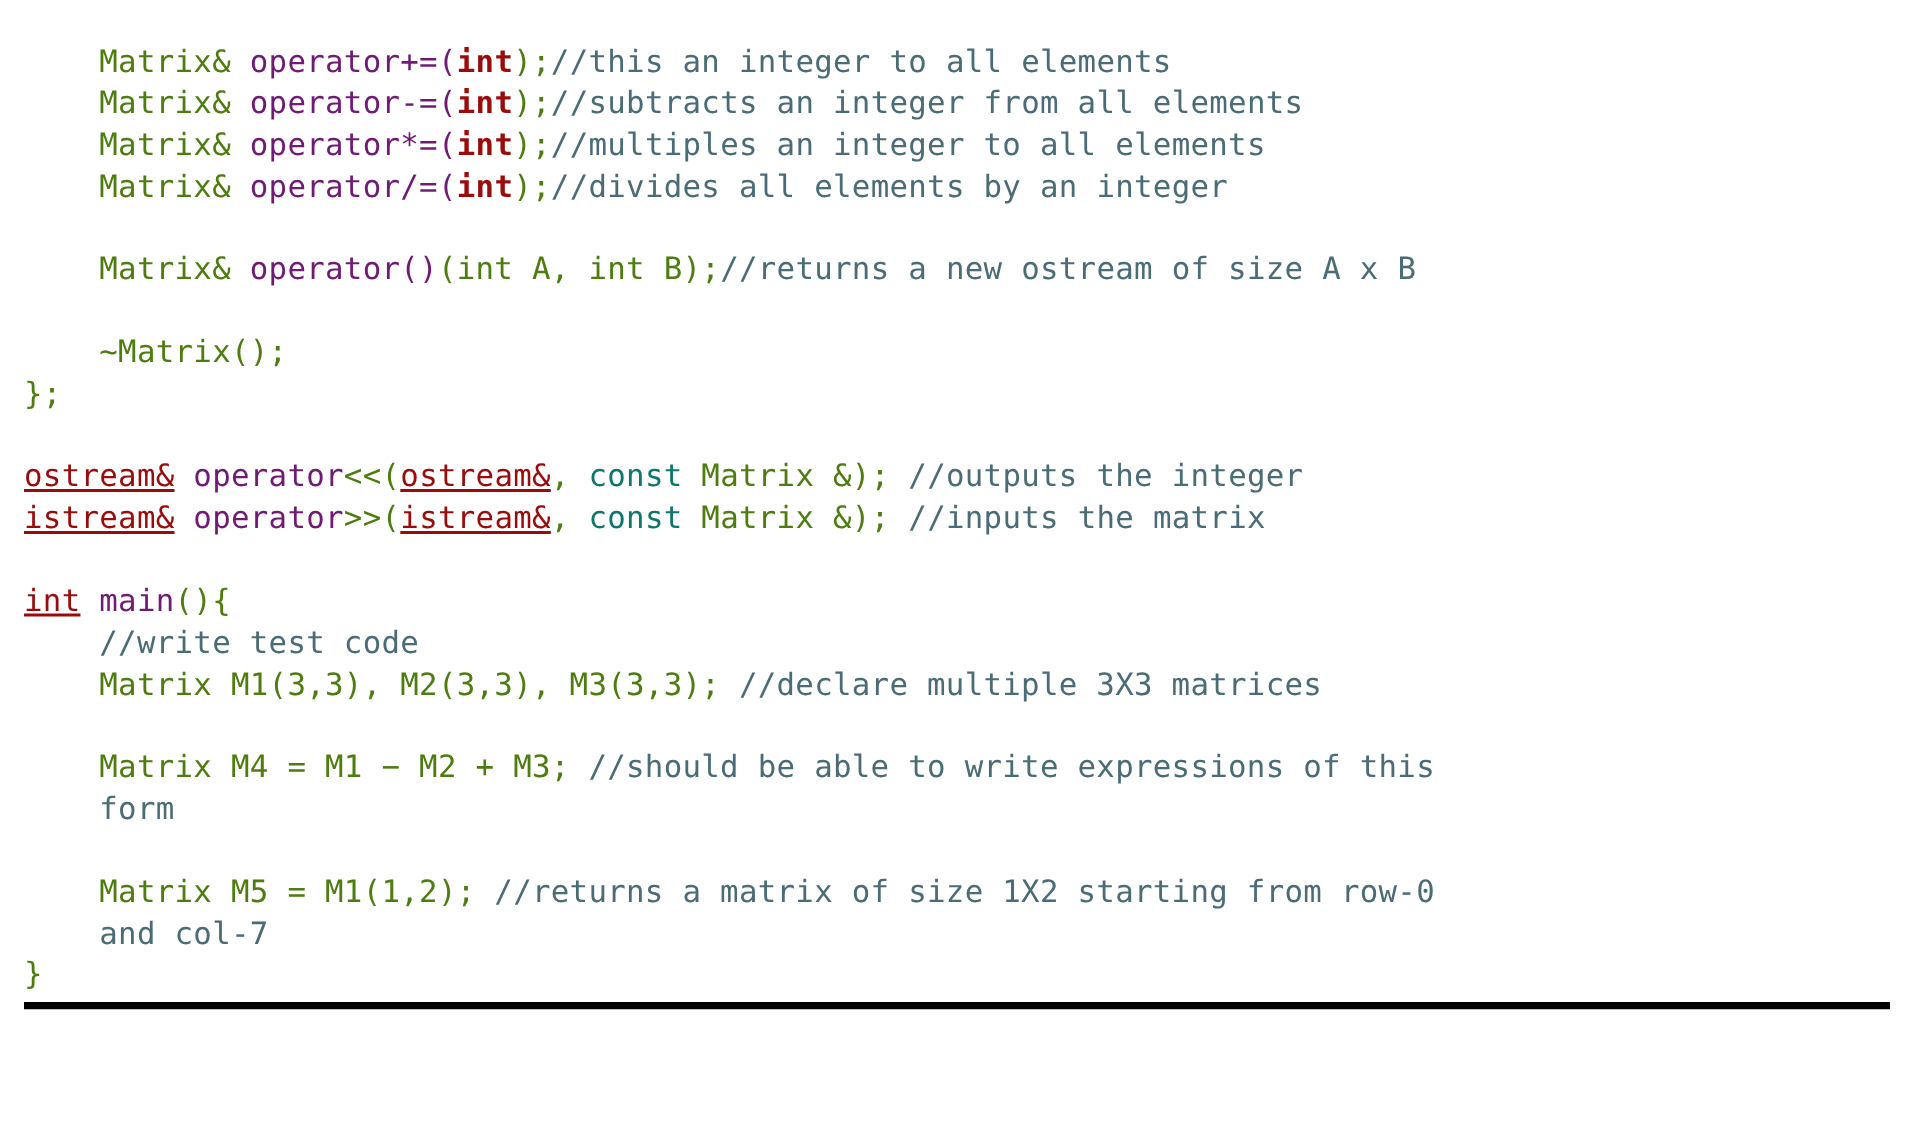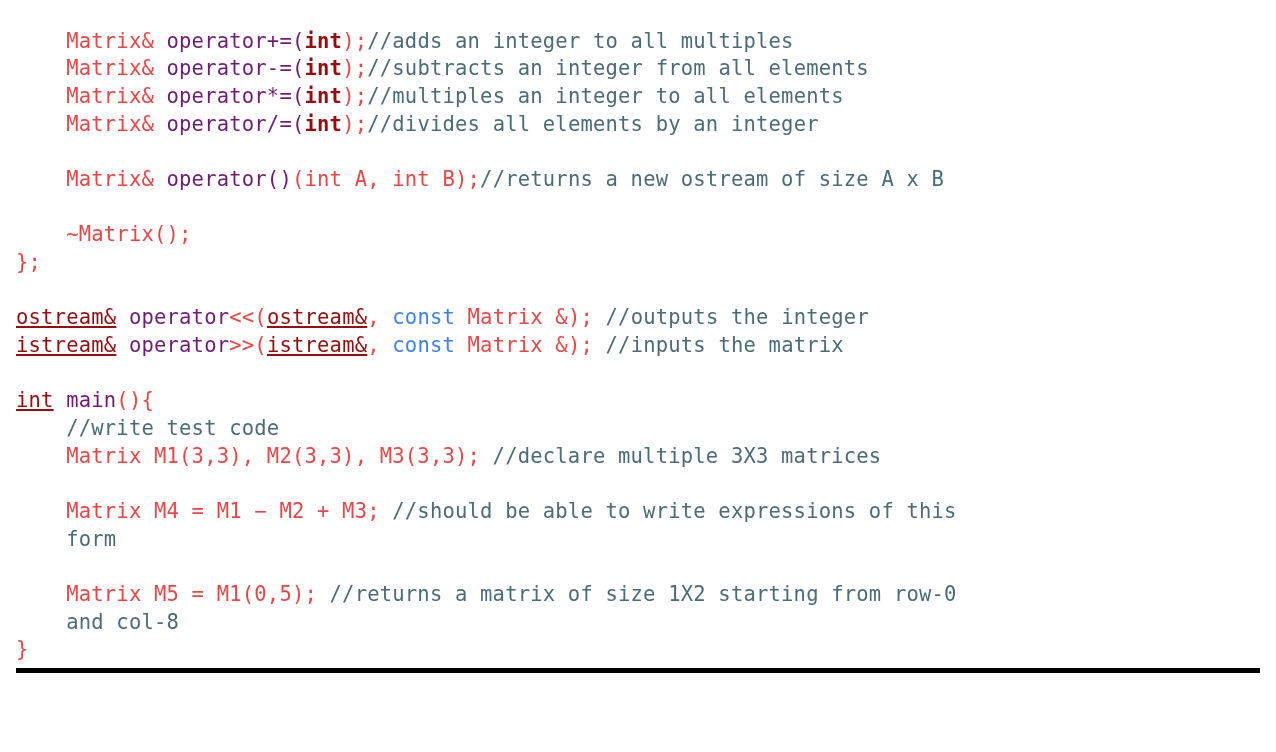--- a/index.html
+++ b/index.html
@@ -11,51 +11,51 @@
     line-height: 1.35;
     color: #000000;
   }
   .code-block {
     padding: 0 16px 4px 16px;
     white-space: pre;
     letter-spacing: 0.2px;
   }
   .kw-type   { color: #9a0b0b; text-decoration: underline; }   
   .kw-func   { color: #701a75; }   
-  .kw-const  { color: #3b82f6; }   
+  .kw-const  { color: #0f766e; }   
   .kw-param  { color: #9a0b0b; font-weight: bold; } 
   .comment   { color: #4a6c77; }   
-  .plain     { color: #ef4444; }
+  .plain     { color: #4d7c0f; }
   .hr-bottom {
     border: none;
     border-top: 5px solid #000000;
     margin: 0 16px 0 16px;
   }
 </style>
 </head>
 <body>
 
 <div class="code-block">
-<span><span class="plain">    Matrix&amp; </span><span class="kw-func">operator</span><span class="kw-func">+=(</span><span class="kw-param">int</span><span class="plain">);</span><span class="comment">//adds an integer to all multiples</span></span>
+<span><span class="plain">    Matrix&amp; </span><span class="kw-func">operator</span><span class="kw-func">+=(</span><span class="kw-param">int</span><span class="plain">);</span><span class="comment">//this an integer to all elements</span></span>
 <span><span class="plain">    Matrix&amp; </span><span class="kw-func">operator</span><span class="kw-func">-=(</span><span class="kw-param">int</span><span class="plain">);</span><span class="comment">//subtracts an integer from all elements</span></span>
 <span><span class="plain">    Matrix&amp; </span><span class="kw-func">operator</span><span class="kw-func">*=(</span><span class="kw-param">int</span><span class="plain">);</span><span class="comment">//multiples an integer to all elements</span></span>
 <span><span class="plain">    Matrix&amp; </span><span class="kw-func">operator</span><span class="kw-func">/=(</span><span class="kw-param">int</span><span class="plain">);</span><span class="comment">//divides all elements by an integer</span></span>
 <span></span>
 <span><span class="plain">    Matrix&amp; </span><span class="kw-func">operator</span><span class="kw-func">()</span><span class="plain">(int A, int B);</span><span class="comment">//returns a new ostream of size A x B</span></span>
 <span></span>
 <span><span class="plain">    ~Matrix();</span></span>
 <span><span class="plain">};</span></span>
 <span></span>
 <span><span class="kw-type">ostream&amp;</span><span class="plain"> </span><span class="kw-func">operator</span><span class="plain">&lt;&lt;(</span><span class="kw-type">ostream&amp;</span><span class="plain">, </span><span class="kw-const">const</span><span class="plain"> Matrix &amp;); </span><span class="comment">//outputs the integer</span></span>
 <span><span class="kw-type">istream&amp;</span><span class="plain"> </span><span class="kw-func">operator</span><span class="plain">&gt;&gt;(</span><span class="kw-type">istream&amp;</span><span class="plain">, </span><span class="kw-const">const</span><span class="plain"> Matrix &amp;); </span><span class="comment">//inputs the matrix</span></span>
 <span></span>
 <span><span class="kw-type">int</span><span class="plain"> </span><span class="kw-func">main</span><span class="plain">(){</span></span>
 <span><span class="plain">    </span><span class="comment">//write test code</span></span>
 <span><span class="plain">    Matrix M1(3,3), M2(3,3), M3(3,3); </span><span class="comment">//declare multiple 3X3 matrices</span></span>
 <span></span>
 <span><span class="plain">    Matrix M4 = M1 − M2 + M3; </span><span class="comment">//should be able to write expressions of this</span></span>
 <span><span class="plain">    </span><span class="comment">form</span></span>
 <span></span>
-<span><span class="plain">    Matrix M5 = M1(0,5); </span><span class="comment">//returns a matrix of size 1X2 starting from row-0</span></span>
-<span><span class="plain">    </span><span class="comment">and col-8</span></span>
+<span><span class="plain">    Matrix M5 = M1(1,2); </span><span class="comment">//returns a matrix of size 1X2 starting from row-0</span></span>
+<span><span class="plain">    </span><span class="comment">and col-7</span></span>
 <span><span class="plain">}</span></span>
 </div>
 <hr class="hr-bottom">
 
 </body></html>

